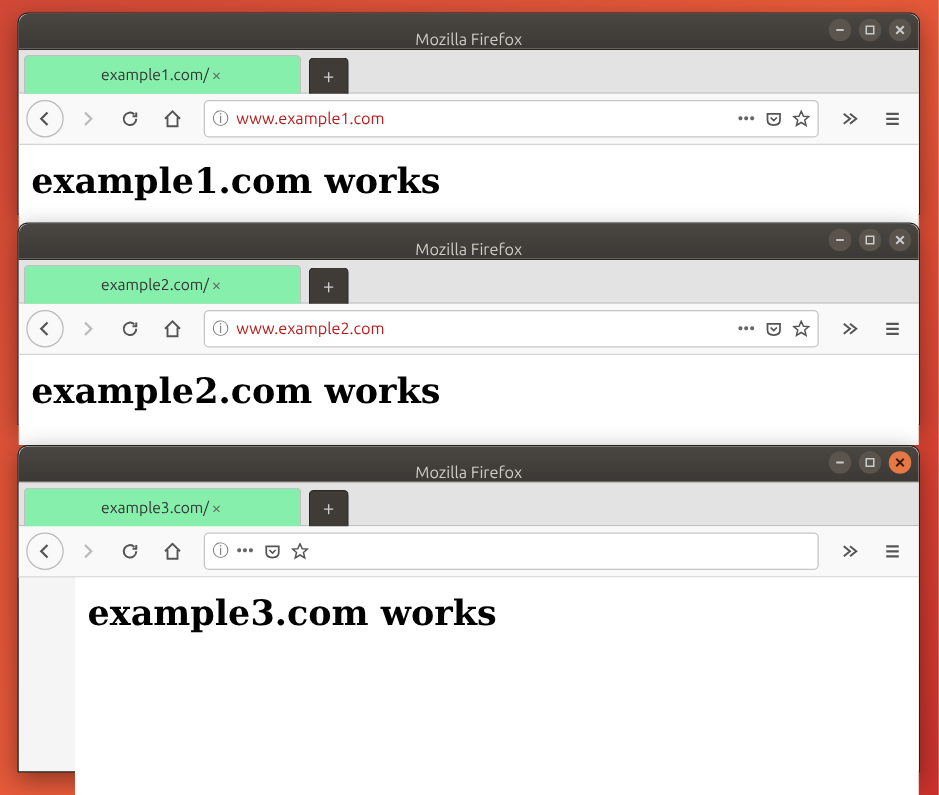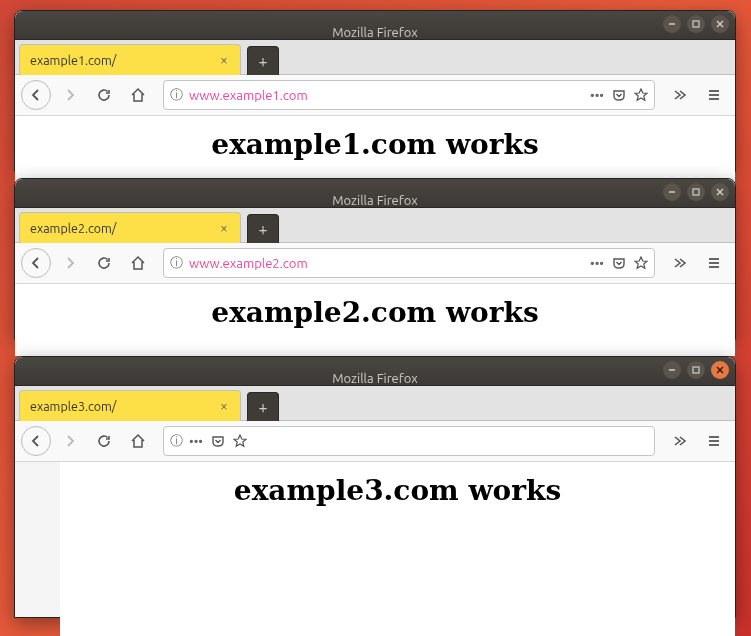--- a/index.html
+++ b/index.html
@@ -55,31 +55,31 @@
   .tabstrip {
     height: 34px;
     background: #e3e3e3;
     display: flex;
     align-items: flex-end;
     border-bottom: 1px solid #bfbfbf;
   }
   .tab {
     height: 30px;
     min-width: 200px;
-    background: #fde047;
+    background: #86efac;
     border: 1px solid #c0c0c0;
     border-bottom: none;
     border-radius: 4px 4px 0 0;
     display: flex;
     align-items: center;
     padding: 0 10px;
     margin-left: 4px;
     font-size: 12.5px;
     color: #333;
-    justify-content: space-between;
+    justify-content: center;
     position: relative;
     top: 1px;
   }
   .tab-close {
     font-size: 14px;
     color: #666;
     padding: 0 2px;
   }
   .newtab {
     width: 30px;
@@ -133,40 +133,39 @@
     padding: 0 6px;
     margin: 0 6px;
     font-size: 13px;
     color: #333;
     gap: 6px;
   }
   .url-info {
     color: #777;
     font-size: 13px;
   }
-  .url-text { flex: 1; color: #ec4899; }
+  .url-text { flex: 1; color: #b91c1c; }
   .url-icons {
     display: flex;
     gap: 8px;
     color: #666;
     align-items: center;
   }
   .url-icons span { display:flex; align-items:center; }
   .content {
     background: #fff;
     padding: 12px 10px;
     min-height: 48px;
   }
   .content h1 {
     margin: 0;
     font-family: Georgia, "DejaVu Serif", serif;
     font-weight: 900;
     font-size: 28px;
     color: #000;
-    text-align: center;
   }
   svg { display: block; }
 </style>
 </head>
 <body>
 
 <div class="window" style="left:14px; top:10px; width:720px; height:160px;">
   <div class="titlebar">
     <span>Mozilla Firefox</span>
     <div class="win-controls">

